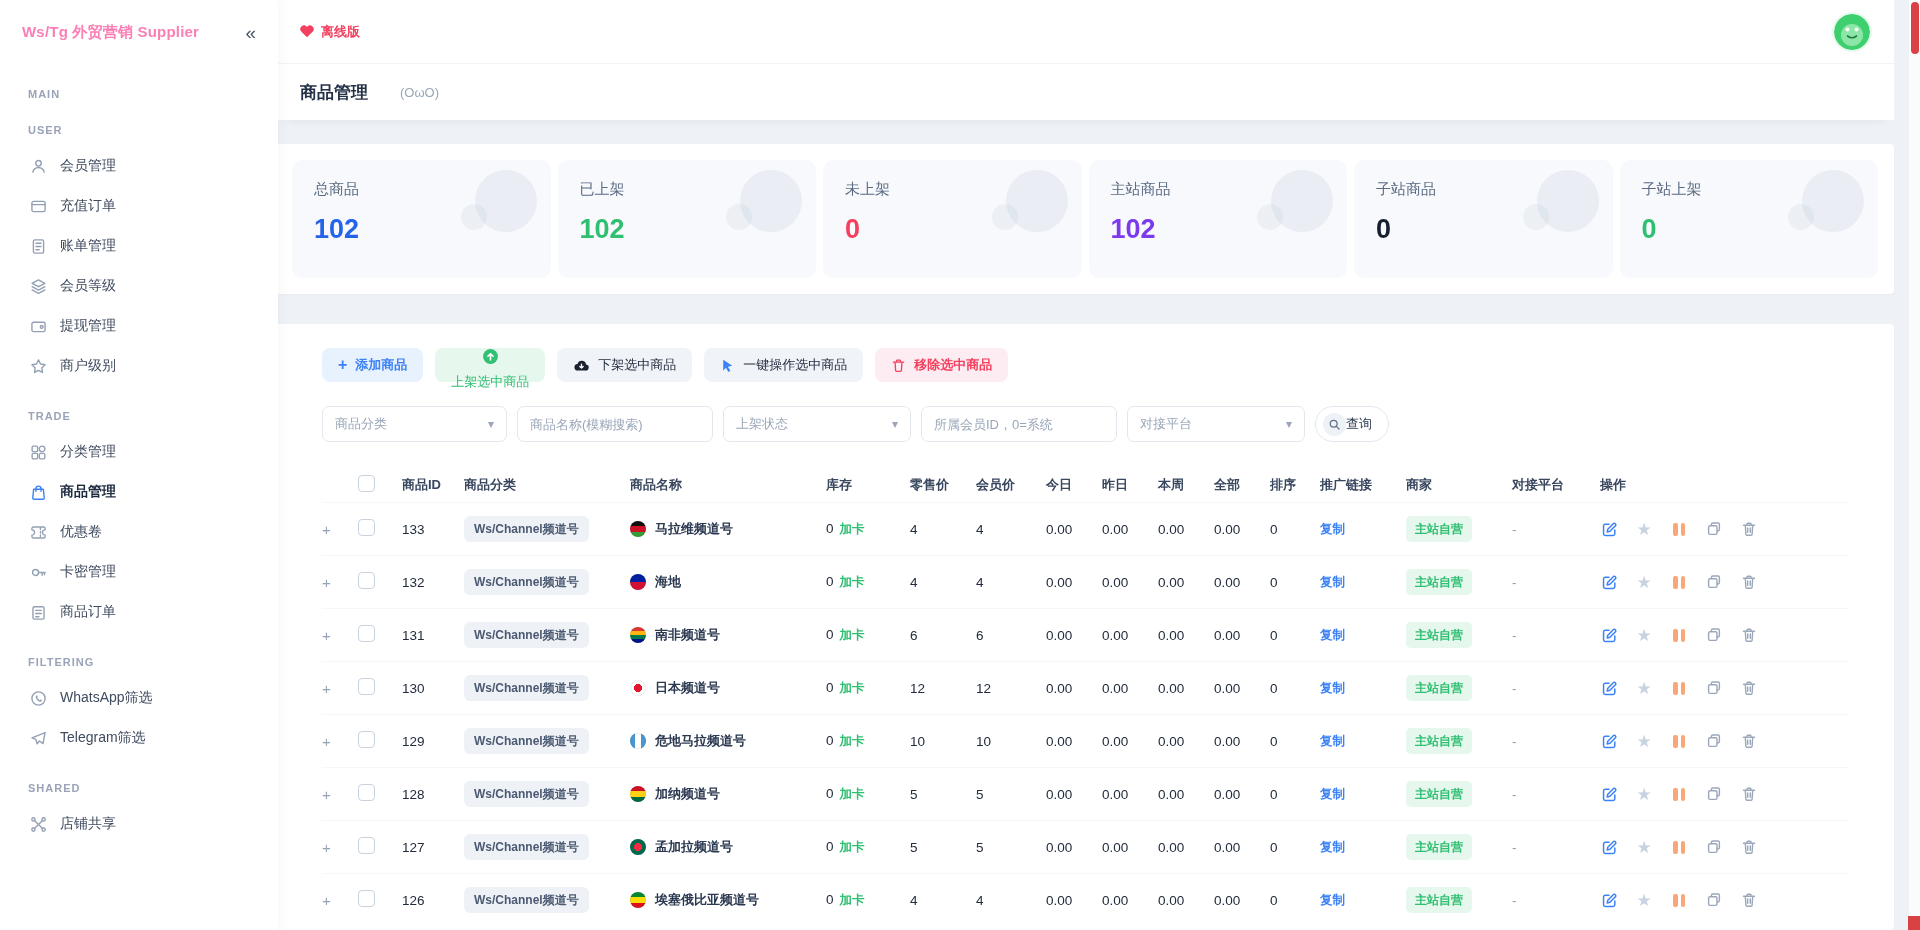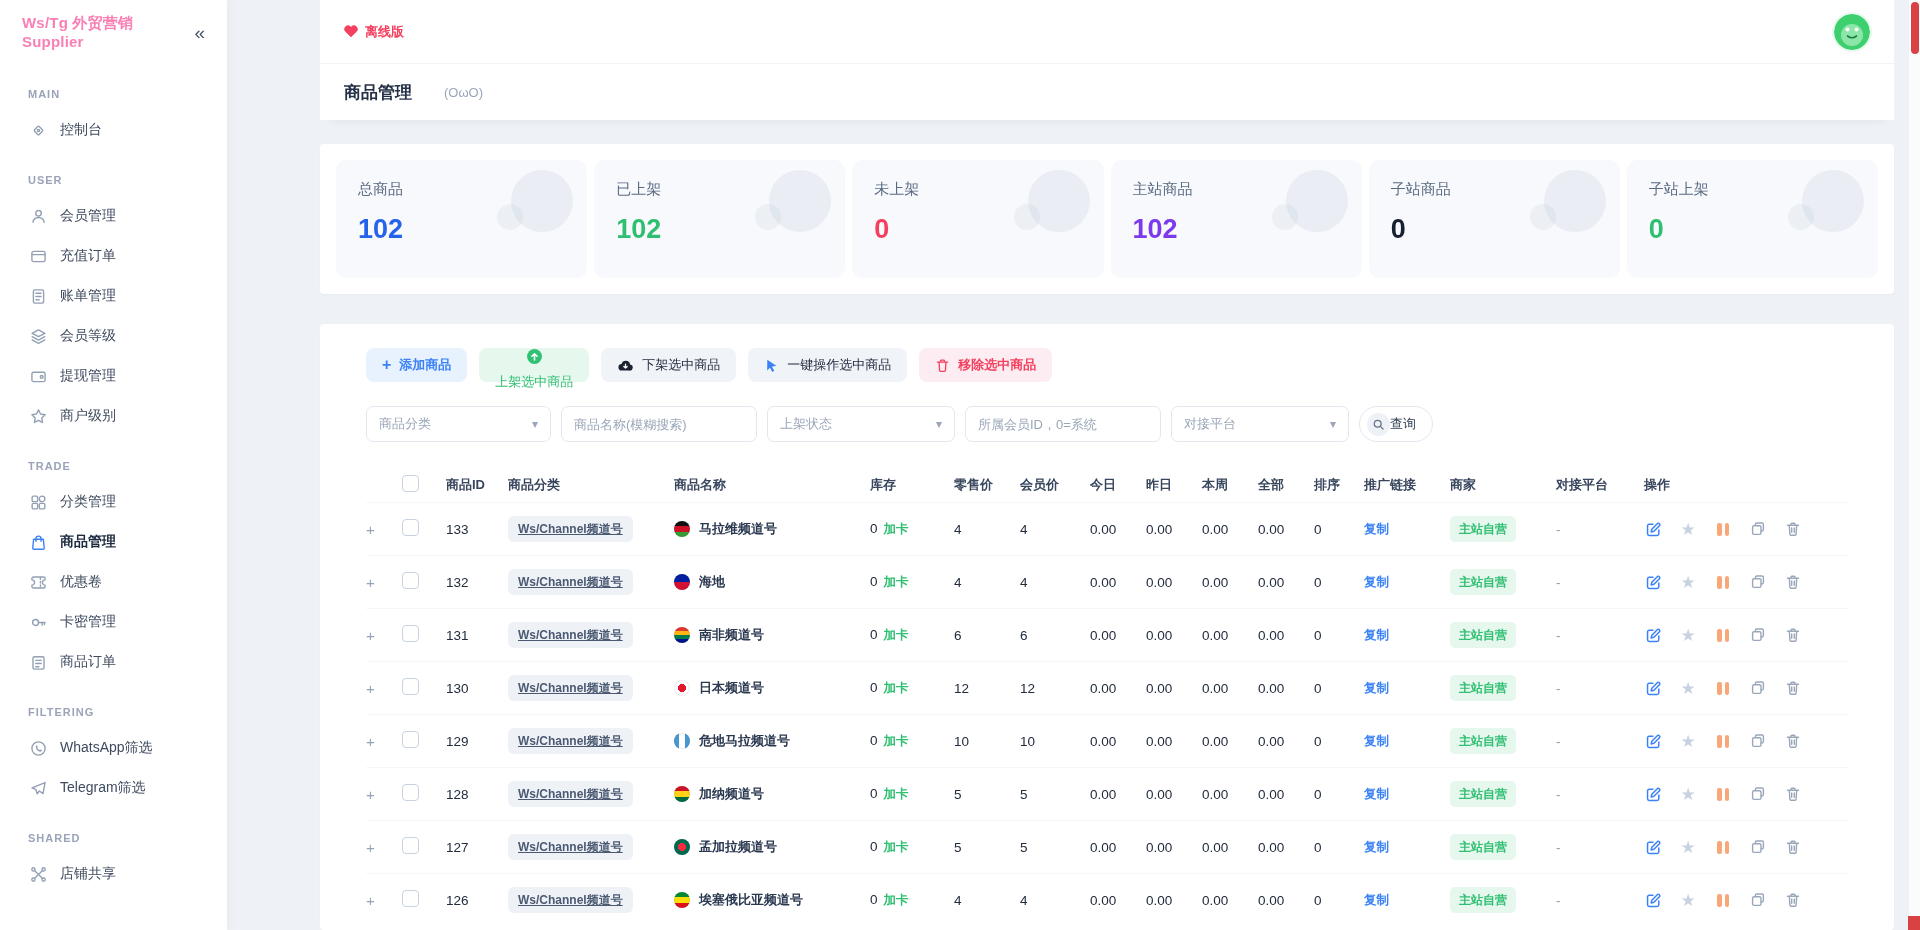--- a/index.html
+++ b/index.html
@@ -4,34 +4,34 @@
 <style>
   * { margin:0; padding:0; box-sizing:border-box; }
   html,body { width:1920px; height:930px; overflow:hidden; }
   body {
     background:#eef1f6;
     font-family:"Liberation Sans","DejaVu Sans",sans-serif;
     color:#253248; position:relative;
   }
 
   
-  .sidebar{position:absolute;left:0;top:0;bottom:0;width:227px;background:#fff;
+  .sidebar{position:absolute;left:0;top:0;bottom:0;width:278px;background:#fff;
     box-shadow:0 0 14px rgba(15,23,42,.05);padding:0 22px;z-index:3;}
   .logo-row{height:64px;display:flex;align-items:center;justify-content:space-between;}
   .logo{color:var(--brand-pink,#f97fb5);font-weight:bold;font-size:15px;letter-spacing:.2px;cursor:pointer;}
   .collapse{color:#49556b;font-size:19px;cursor:pointer;line-height:1;}
   .side-title{margin:24px 6px 10px;font-size:11px;font-weight:bold;letter-spacing:1px;color:#9aa3b8;}
   .side-item{display:flex;align-items:center;gap:13px;height:40px;padding:0 8px;border-radius:8px;
     color:#3f4b5f;font-size:14px;cursor:pointer;}
   .side-item .s-icon{width:17px;height:17px;color:#93a0b4;display:flex;align-items:center;}
   .side-item.active{color:#1d2a3f;font-weight:bold;}
   .side-item.active .s-icon{color:var(--accent-blue,#3b82f6);}
 
   
-  .content{position:absolute;left:276px;right:26px;top:0;bottom:0;margin-left:44px;}
+  .content{position:absolute;left:276px;right:26px;top:0;bottom:0;}
 
   .topbar{height:64px;background:#fff;display:flex;align-items:center;justify-content:space-between;
     padding:0 24px;border-bottom:1px solid #f1f4f8;}
   .offline{display:flex;align-items:center;gap:7px;color:var(--danger-red,#f43f5e);
     font-size:13px;font-weight:bold;cursor:pointer;}
   .avatar{width:36px;height:36px;border-radius:50%;overflow:hidden;cursor:pointer;
     box-shadow:0 0 0 2px #e8f9ee;}
 
   .titlebar{height:56px;background:#fff;display:flex;align-items:center;padding:0 24px;
     box-shadow:0 8px 12px -10px rgba(15,23,42,.10);}
@@ -80,21 +80,21 @@
   
   .ttable{margin-top:26px;}
   .thead,.trow{display:grid;align-items:center;
     grid-template-columns:36px 44px 62px 166px 196px 84px 66px 70px 56px 56px 56px 56px 50px 86px 106px 88px minmax(160px,1fr);}
   .thead{height:34px;font-size:13px;font-weight:bold;color:#38465e;}
   .trow{height:53px;border-top:1px solid #f5f7fa;font-size:13.5px;color:#222c3d;}
   .checkbox{width:17px;height:17px;border:1.5px solid #c9d2df;border-radius:4px;background:#fff;
     display:inline-block;cursor:pointer;}
   .expand{color:#94a3b8;font-size:15px;cursor:pointer;}
   .cat-badge{background:#eef1f6;color:#4b5a72;font-size:12px;font-weight:bold;
-    padding:6px 10px;border-radius:6px;white-space:nowrap;text-decoration:underline;}
+    padding:6px 10px;border-radius:6px;white-space:nowrap;}
   .name-cell{display:flex;align-items:center;}
   .flag{width:16px;height:16px;border-radius:50%;display:inline-block;margin-right:9px;
     flex:none;box-shadow:inset 0 0 0 1px rgba(15,23,42,.08);}
   .pname{font-weight:bold;font-size:13px;color:#2a3850;}
   .stock-link{color:var(--success-green,#22c55e);font-weight:bold;margin-left:6px;
     cursor:pointer;font-size:12.5px;}
   .promo-link{color:var(--accent-blue,#3b82f6);font-weight:bold;font-size:12.5px;cursor:pointer;}
   .merchant-badge{background:#e6f7ee;color:var(--success-green,#2fbf71);font-size:12px;
     font-weight:bold;padding:6px 9px;border-radius:5px;white-space:nowrap;}
   .platform{color:#8e9bb0;}
@@ -117,29 +117,20 @@
 </head>
 <body>
 
 <aside class="sidebar">
   <div class="logo-row">
     <span class="logo">Ws/Tg 外贸营销 Supplier</span>
     <span class="collapse">«</span>
   </div>
   <nav>
       <div class="side-title">MAIN</div>
-      <div class="side-item">
-        <span class="s-icon">
-          <svg width="17" height="17" viewBox="0 0 16 16" fill="none" stroke="currentColor" stroke-width="1.3" stroke-linecap="round" stroke-linejoin="round">
-            <rect x="4.9" y="4.9" width="6.2" height="6.2" rx="1" transform="rotate(45 8 8)"></rect>
-            <circle cx="8" cy="8" r="1.1"></circle>
-          </svg>
-        </span>
-        <span>控制台</span>
-      </div>
       <div class="side-title">USER</div>
       <div class="side-item">
         <span class="s-icon">
           <svg width="17" height="17" viewBox="0 0 16 16" fill="none" stroke="currentColor" stroke-width="1.3" stroke-linecap="round" stroke-linejoin="round">
             <circle cx="8" cy="5" r="2.6"></circle>
             <path d="M2.8 13.5a5.2 4.6 0 0 1 10.4 0"></path>
           </svg>
         </span>
         <span>会员管理</span>
       </div>

